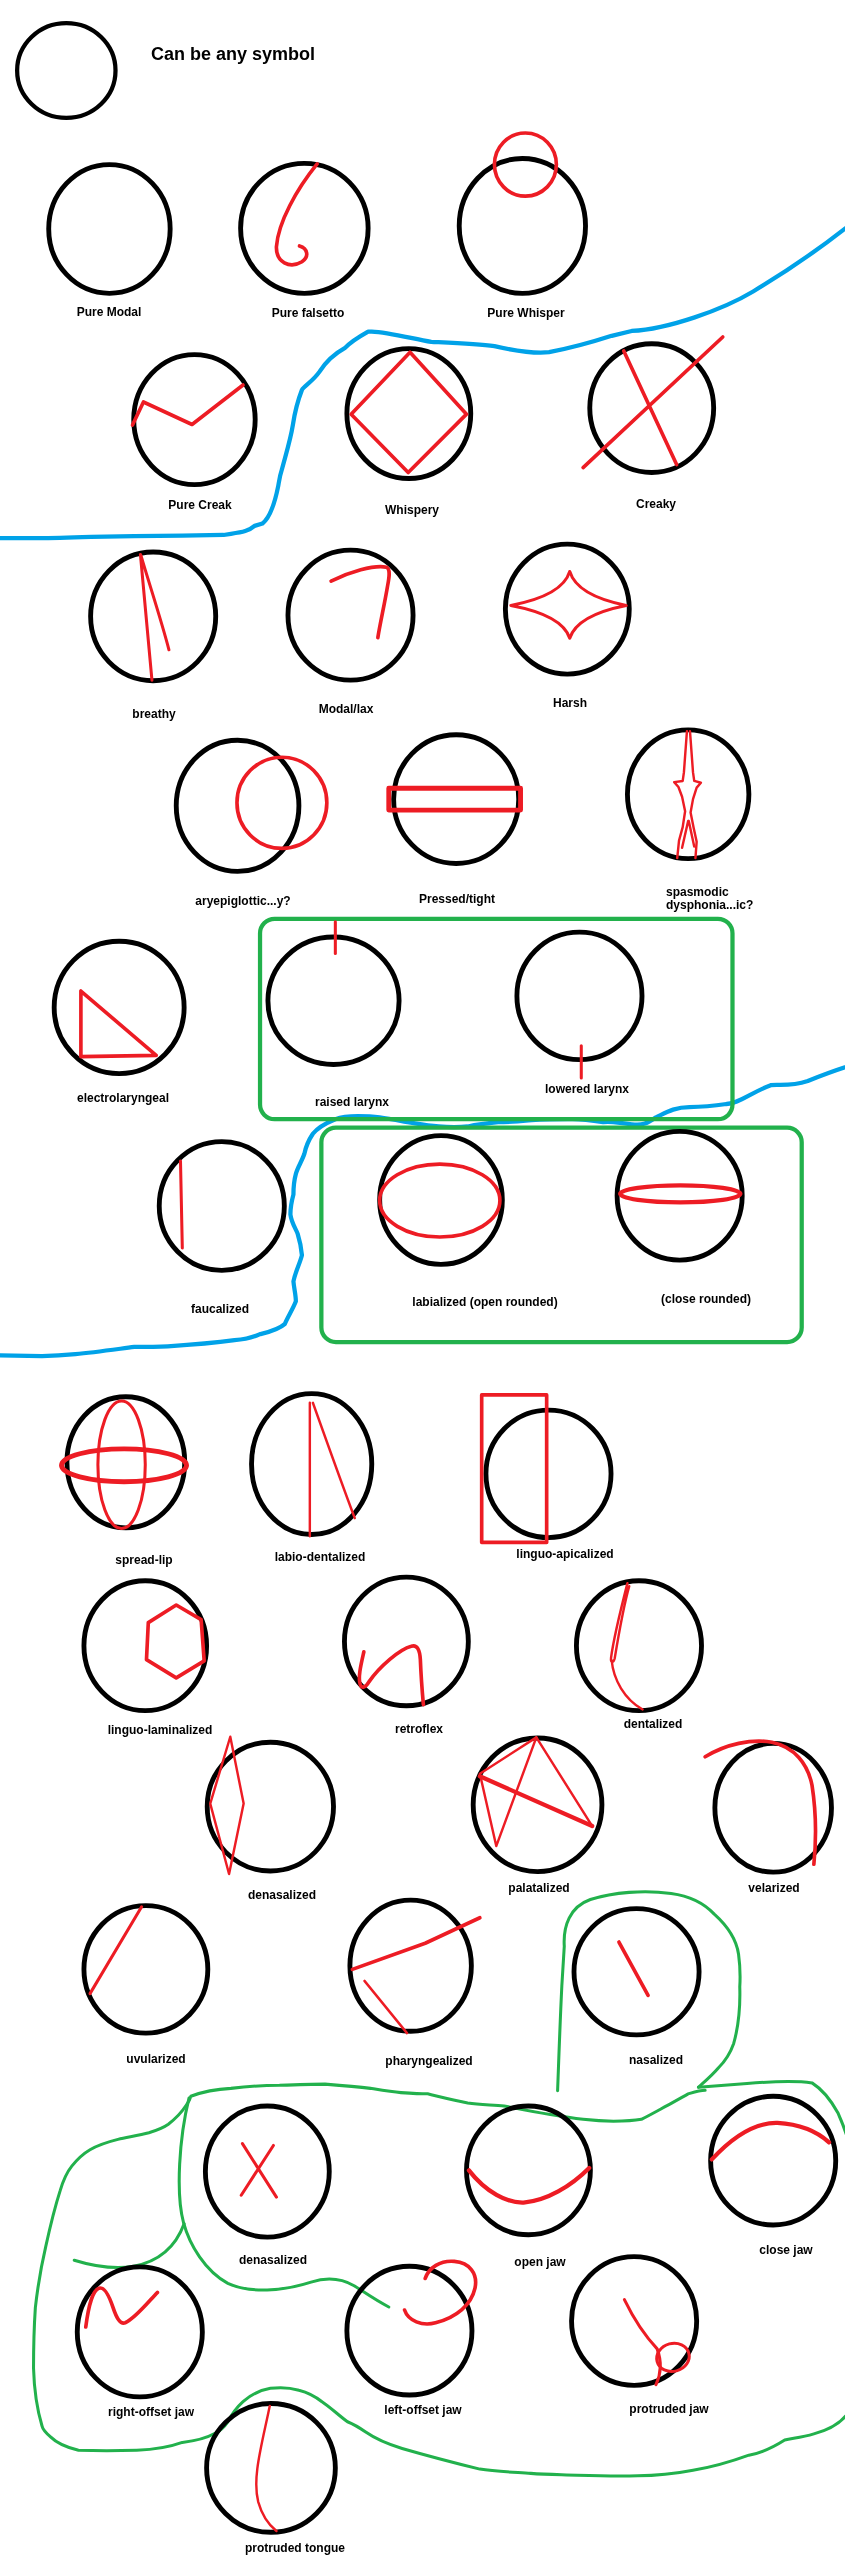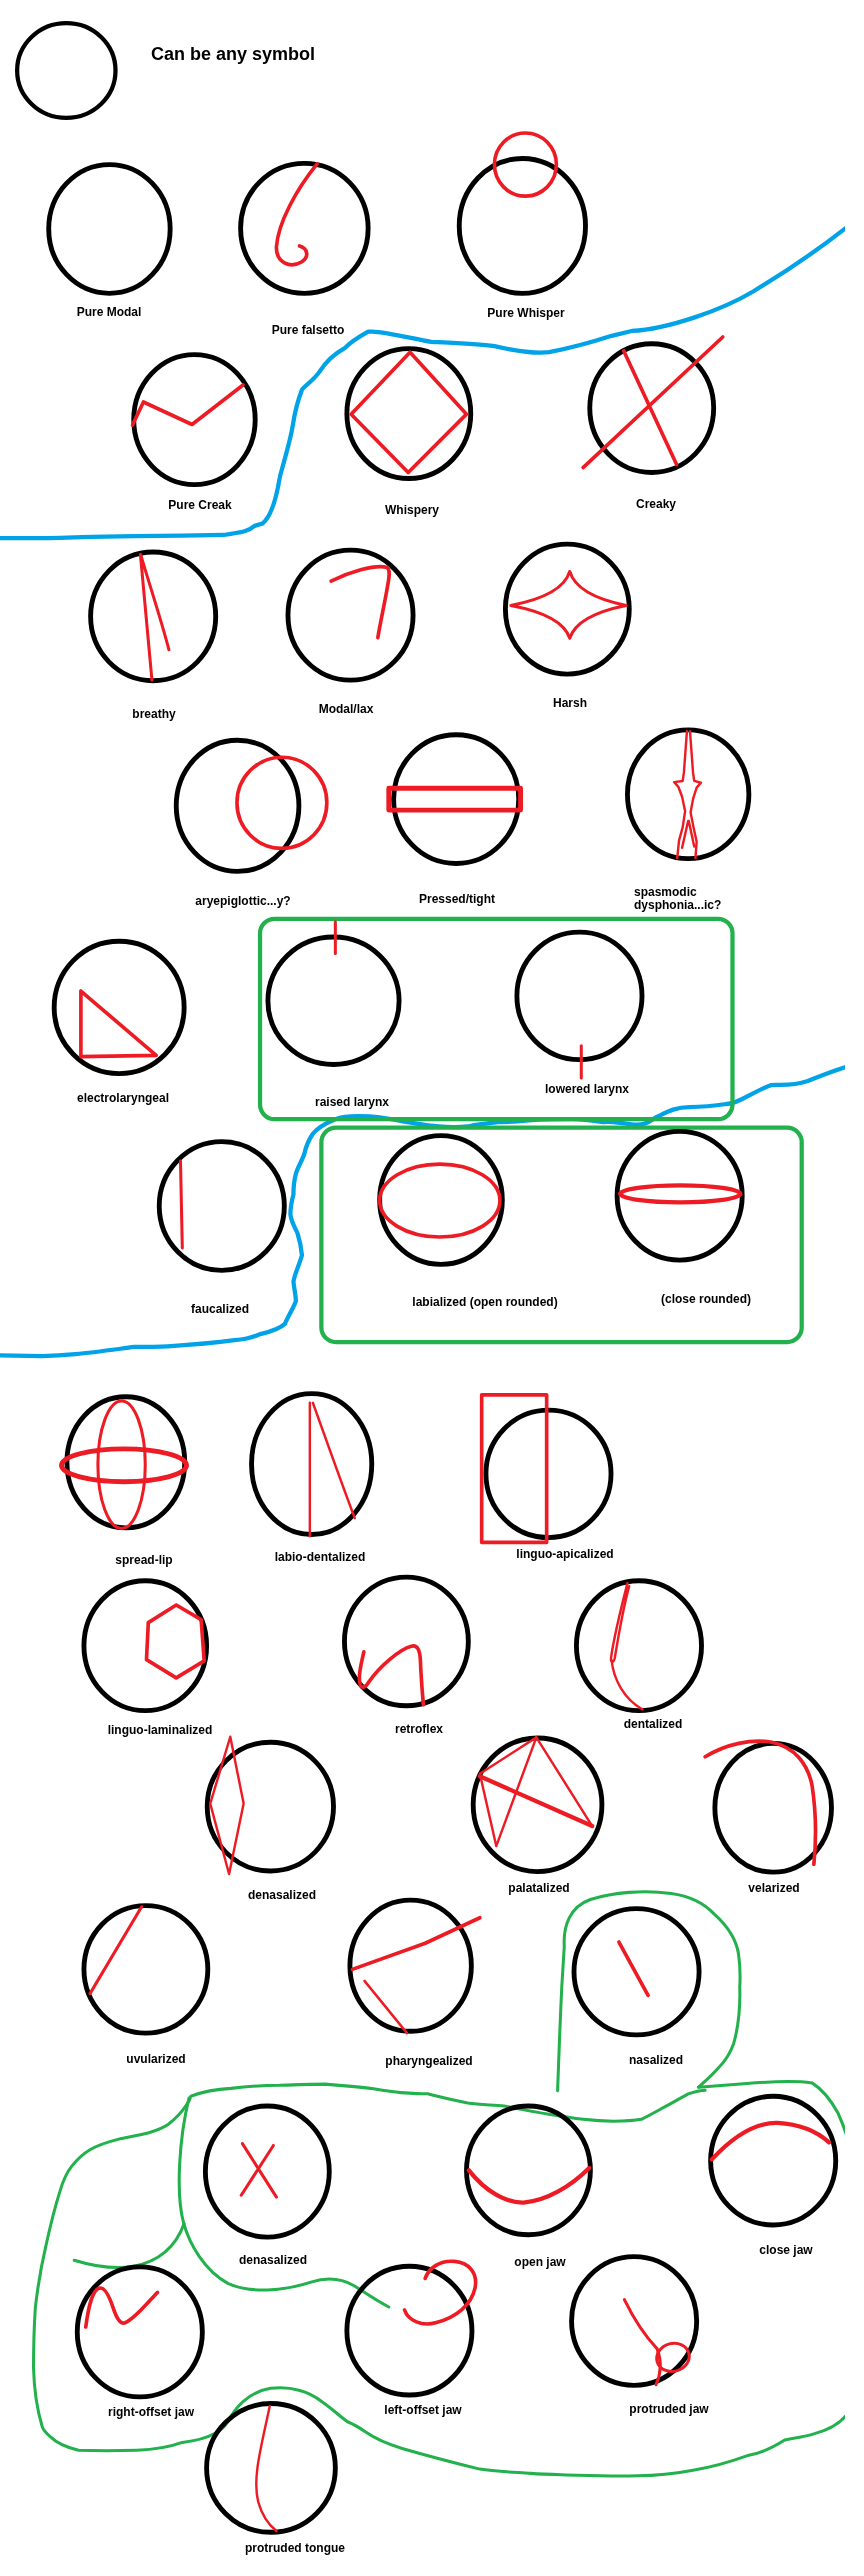--- a/index.html
+++ b/index.html
@@ -15,21 +15,21 @@
     position:absolute;
     transform:translate(-50%,-50%);
     font-weight:bold;
     font-size:12px;
     color:#000;
     white-space:nowrap;
     line-height:1.1;
   }
   .lbl-left{transform:translate(0,-50%);}
   .note{font-size:18px;}
-  .twoline div{white-space:nowrap;}
+  .twoline div{white-space:nowrap;margin-left:32px;}
 </style>
 </head>
 <body>
 
 <div id="canvas">
 
   <svg id="drawing" width="865" height="2576" viewBox="0 0 1424 4242" fill="none" stroke-linecap="round" stroke-linejoin="round">
 
     <g stroke="#00A2E8" stroke-width="7">
       <path d="M1424,350 C1340,420 1270,462 1240,480 C1190,510 1100,542 1040,545 L1007,553
@@ -276,21 +276,21 @@
 
     <g>
       <ellipse cx="446" cy="4064" rx="106" ry="106" stroke="#000" stroke-width="8"></ellipse>
       <path d="M444,3962 C430,4030 415,4080 425,4120 C432,4145 445,4160 455,4168" stroke="#ED1C24" stroke-width="4"></path>
     </g>
   </svg>
 
   <div class="lbl lbl-left note" style="left:151px;top:55px">Can be any symbol</div>
 
   <div class="lbl" style="left:109px;top:313px">Pure Modal</div>
-  <div class="lbl" style="left:308px;top:331px">Pure falsetto</div>
+  <div class="lbl" style="left:308px;top:314px">Pure falsetto</div>
   <div class="lbl" style="left:526px;top:314px">Pure Whisper</div>
 
   <div class="lbl" style="left:200px;top:506px">Pure Creak</div>
   <div class="lbl" style="left:412px;top:511px">Whispery</div>
   <div class="lbl" style="left:656px;top:505px">Creaky</div>
 
   <div class="lbl" style="left:154px;top:715px">breathy</div>
   <div class="lbl" style="left:346px;top:710px">Modal/lax</div>
   <div class="lbl" style="left:570px;top:704px">Harsh</div>
 

